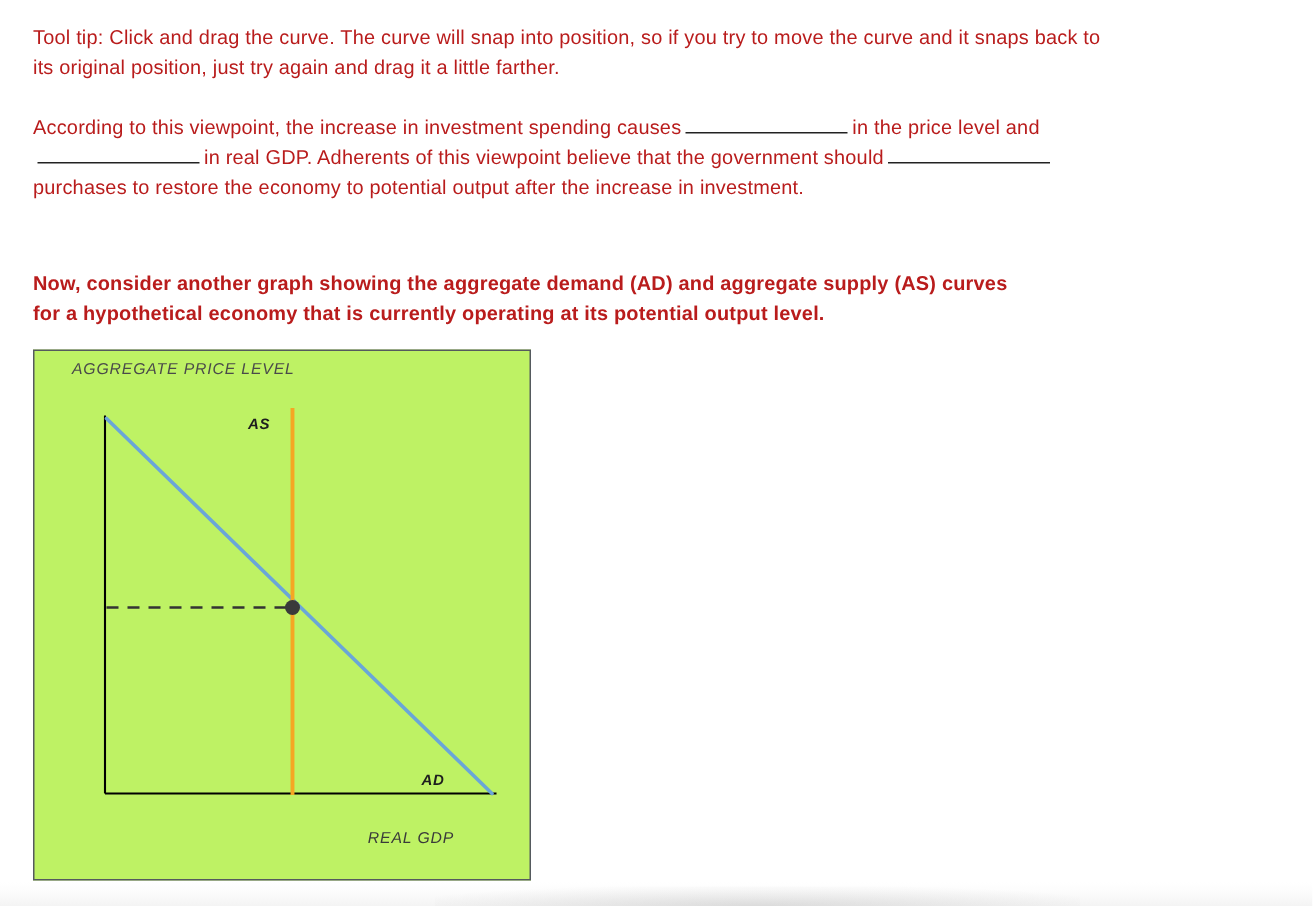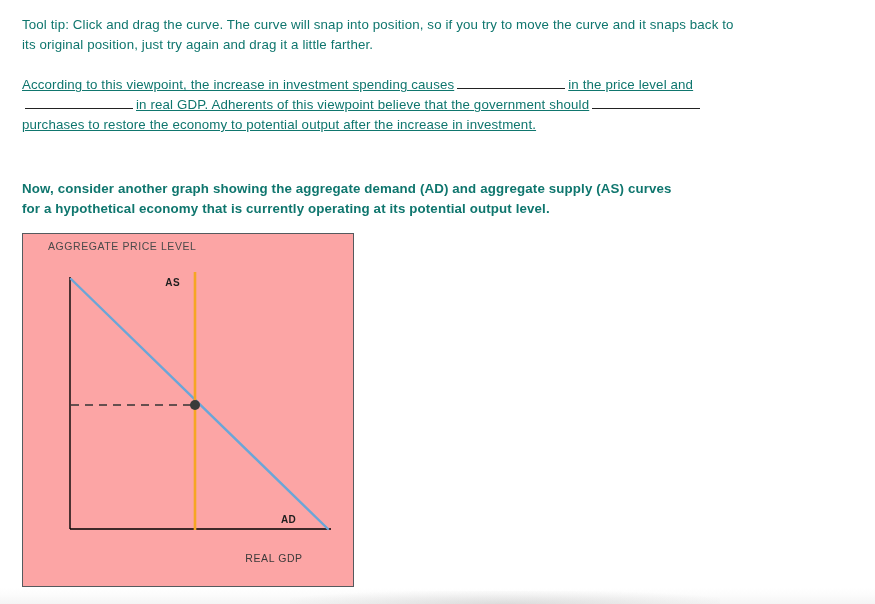--- a/index.html
+++ b/index.html
@@ -19,35 +19,34 @@
   
   .text-block {
     position: absolute;
     left: 22px;
     top: 0;
     width: 840px;
   }
   .para {
     font-size: 13.3px;
     line-height: 20px;
-    color: #0f766e;
+    color: #b91c1c;
     letter-spacing: 0.01em;
   }
   .para-tooltip {
     position: absolute;
     left: 0;
     top: 2px;
     width: 712px;
   }
   .para-question {
     position: absolute;
     left: 0;
     top: 62px;
     width: 700px;
-    text-decoration: underline;
   }
   .para-nowconsider {
     position: absolute;
     left: 0;
     top: 166px;
     width: 660px;
     font-weight: bold;
   }
   .blank {
     display: inline-block;
@@ -61,22 +60,23 @@
   .blank-3 { width: 108px; }
 
   
   .graph-box {
     position: absolute;
     left: 22px;
     top: 233px;
     width: 332px;
     height: 354px;
     border: 1px solid #555a5e;
-    background: #fca5a5;
+    background: #bef264;
     box-sizing: border-box;
+    font-style: italic;
   }
   .chart-title {
     position: absolute;
     left: 25px;
     top: 6px;
     font-size: 10.5px;
     letter-spacing: 0.055em;
     color: #4a4a4a;
     font-weight: 400;
     white-space: nowrap;

